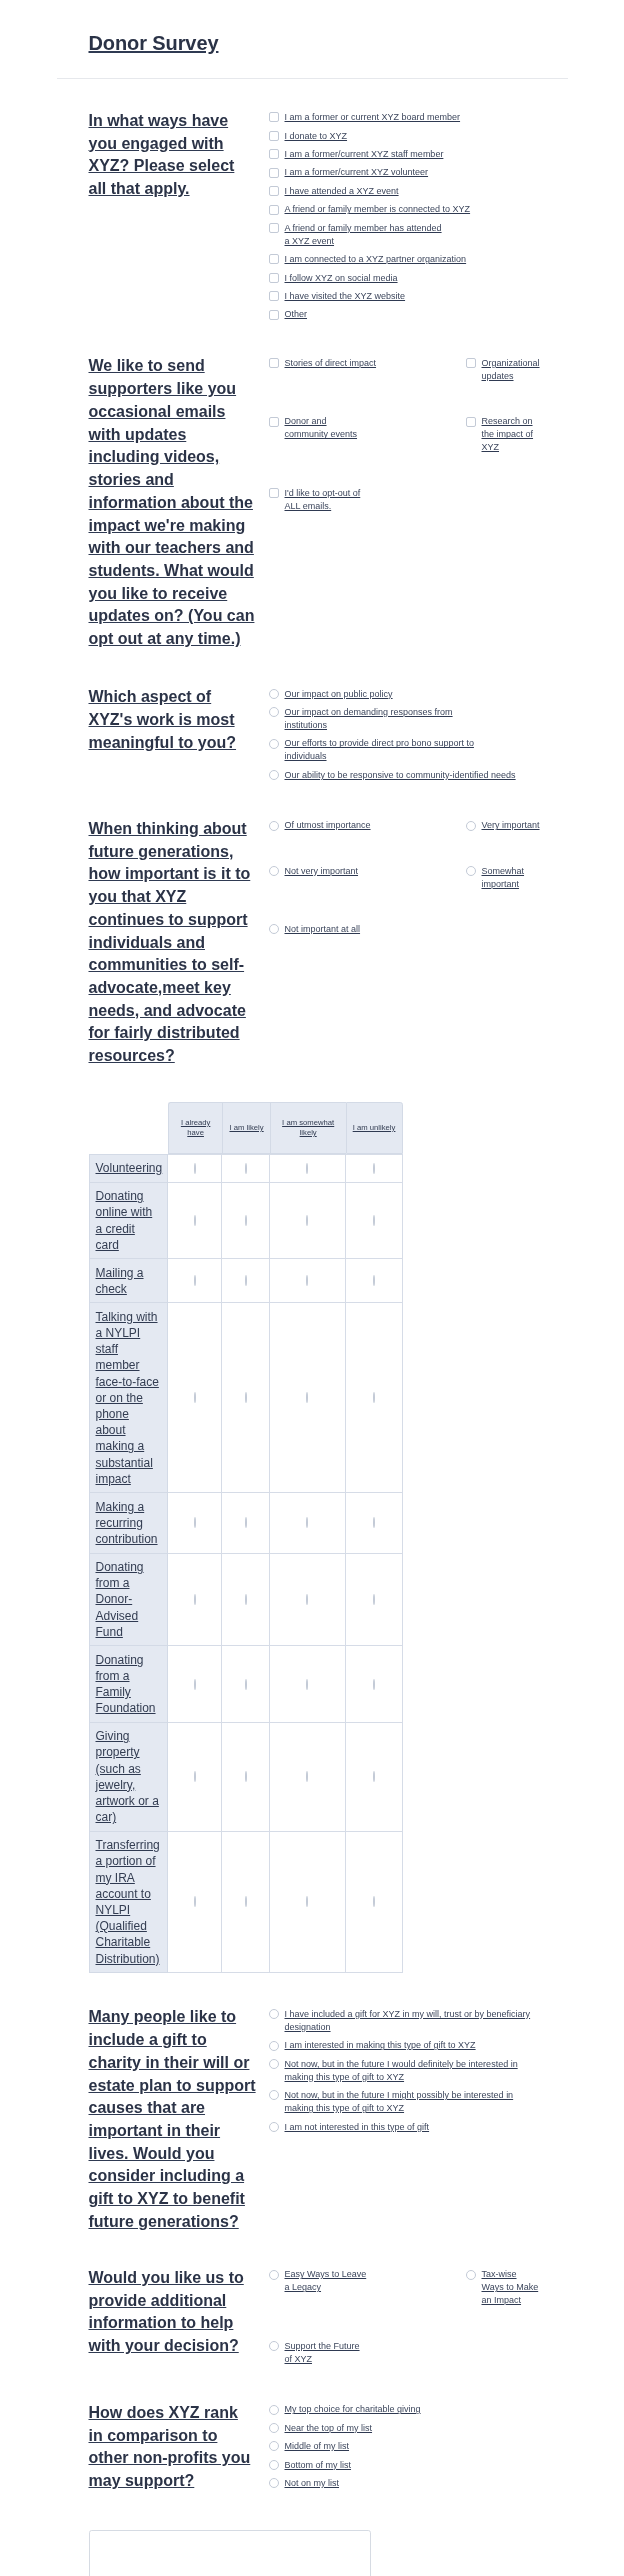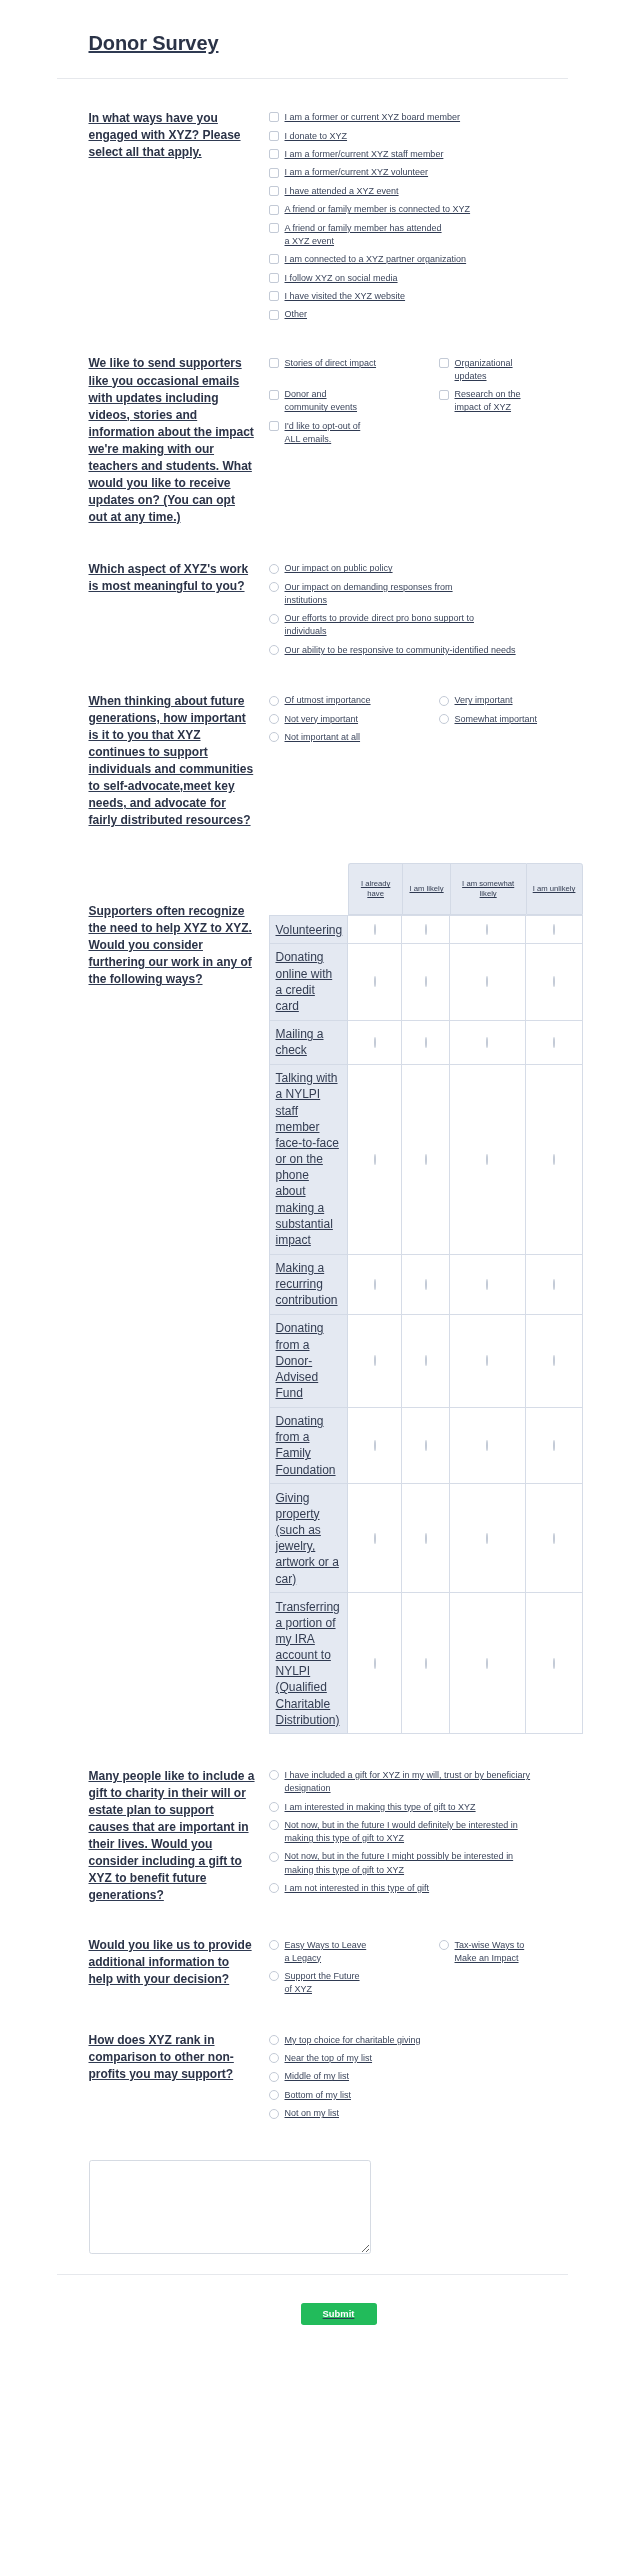--- a/index.html
+++ b/index.html
@@ -29,21 +29,21 @@
 
   
   .q {
     display: flex;
     align-items: flex-start;
     padding: 0 27px 0 32px;
   }
   .q-label {
     width: 180px;
     flex: 0 0 180px;
-    font-size: 12px;
+    font-size: 16px;
     font-weight: bold;
     line-height: 1.42;
     color: #2b3347;
     padding-right: 12px;
     padding-top: 1.3px;
   }
   .q-field { flex: 1 1 auto; min-width:0; }
 
   
   .opt-list { display:flex; flex-direction:column; }
@@ -60,20 +60,21 @@
     padding-top: 0px;
   }
 
   
   .opt-grid {
     display: grid;
     grid-template-columns: 170px 1fr;
     column-gap: 0px;
     row-gap: 0px;
     align-items: start;
+    gap: 27px;
   }
   .opt-grid .opt { padding: 2.7px 0; }
 
   
   .cb {
     width: 10px; height: 10px;
     flex: 0 0 10px;
     border: 0.7px solid #c3cad6;
     border-radius: 2px;
     background: #fff;
@@ -337,21 +338,20 @@
           <span class="opt-text">Not important at all</span>
         </label>
         <span></span>
       </div>
     </div>
   </div>
 
   <div style="height:34px"></div>
 
   <div class="q blk" style="align-items:flex-start;padding-right:13.4px;">
-    <div class="q-label" style="padding-top:40px;">Supporters often recognize the need to help XYZ to XYZ. Would you consider furthering our work in any of the following ways?</div>
     <div class="q-field matrix-wrap">
       <table class="matrix">
         <colgroup>
           <col class="c-label">
             <col class="c-opt1">
             <col class="c-opt2">
             <col class="c-opt3">
             <col class="c-opt4">
         </colgroup>
         <thead>

